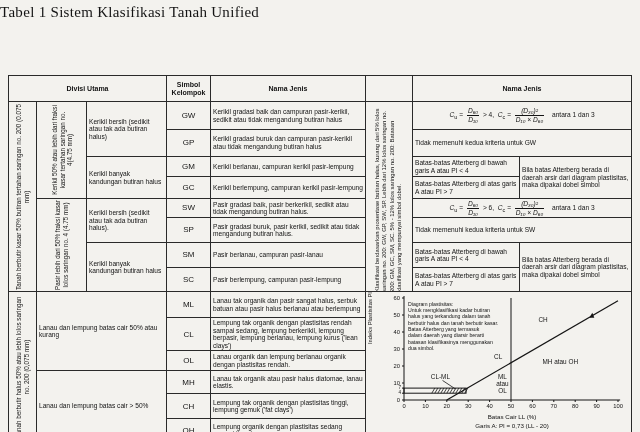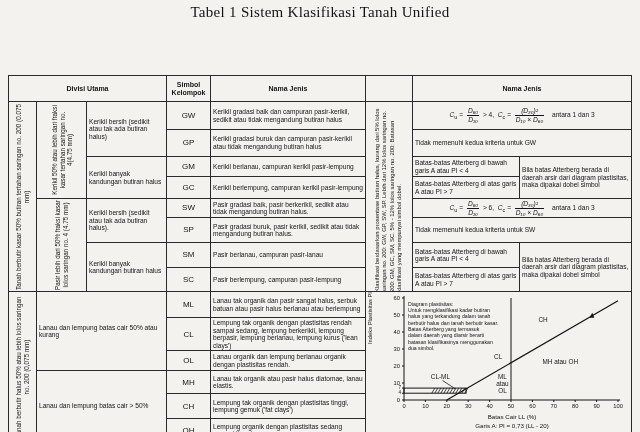--- a/index.html
+++ b/index.html
@@ -1,18 +1,18 @@
 <!DOCTYPE html>
 <html><head>
 <meta charset="utf-8">
 <style>
   html,body{margin:0;padding:0;width:640px;height:432px;background:#f3f2ee;color:#141414;
     font-family:"Liberation Sans",sans-serif;overflow:hidden;}
   .page{position:relative;width:640px;height:432px;}
-  .title{position:absolute;top:4px;left:0;width:100%;text-align:center;
+  .title{position:absolute;top:4px;left:0;width:100%;text-align:left;
     font-family:"Liberation Serif","DejaVu Serif",serif;font-size:15px;letter-spacing:.3px;}
   table.main{position:absolute;left:8px;top:27px;border-collapse:collapse;table-layout:fixed;width:623px;
     font-size:6.6px;line-height:1.14;margin-top:48px;}
   table.main td{border:1px solid #2a2a2a;padding:1px 2px;vertical-align:middle;overflow:hidden;}
   td.hdr{font-weight:bold;text-align:center;font-size:7px;}
   td.sym{text-align:center;font-size:8px;vertical-align:middle;}
   td.nama{vertical-align:middle;}
   td.desc{vertical-align:middle;font-size:6.6px;}
   td.rotcell{position:relative;padding:0;}
   .rot{position:absolute;left:50%;top:50%;transform:translate(-50%,-50%) rotate(-90deg);

